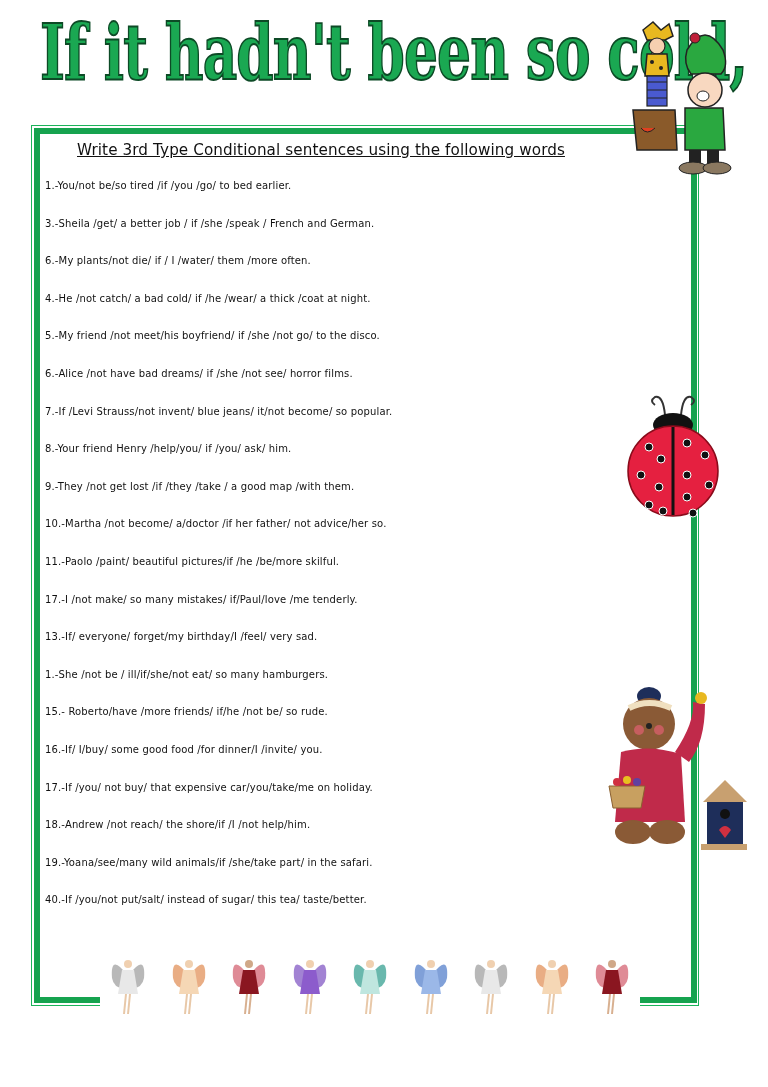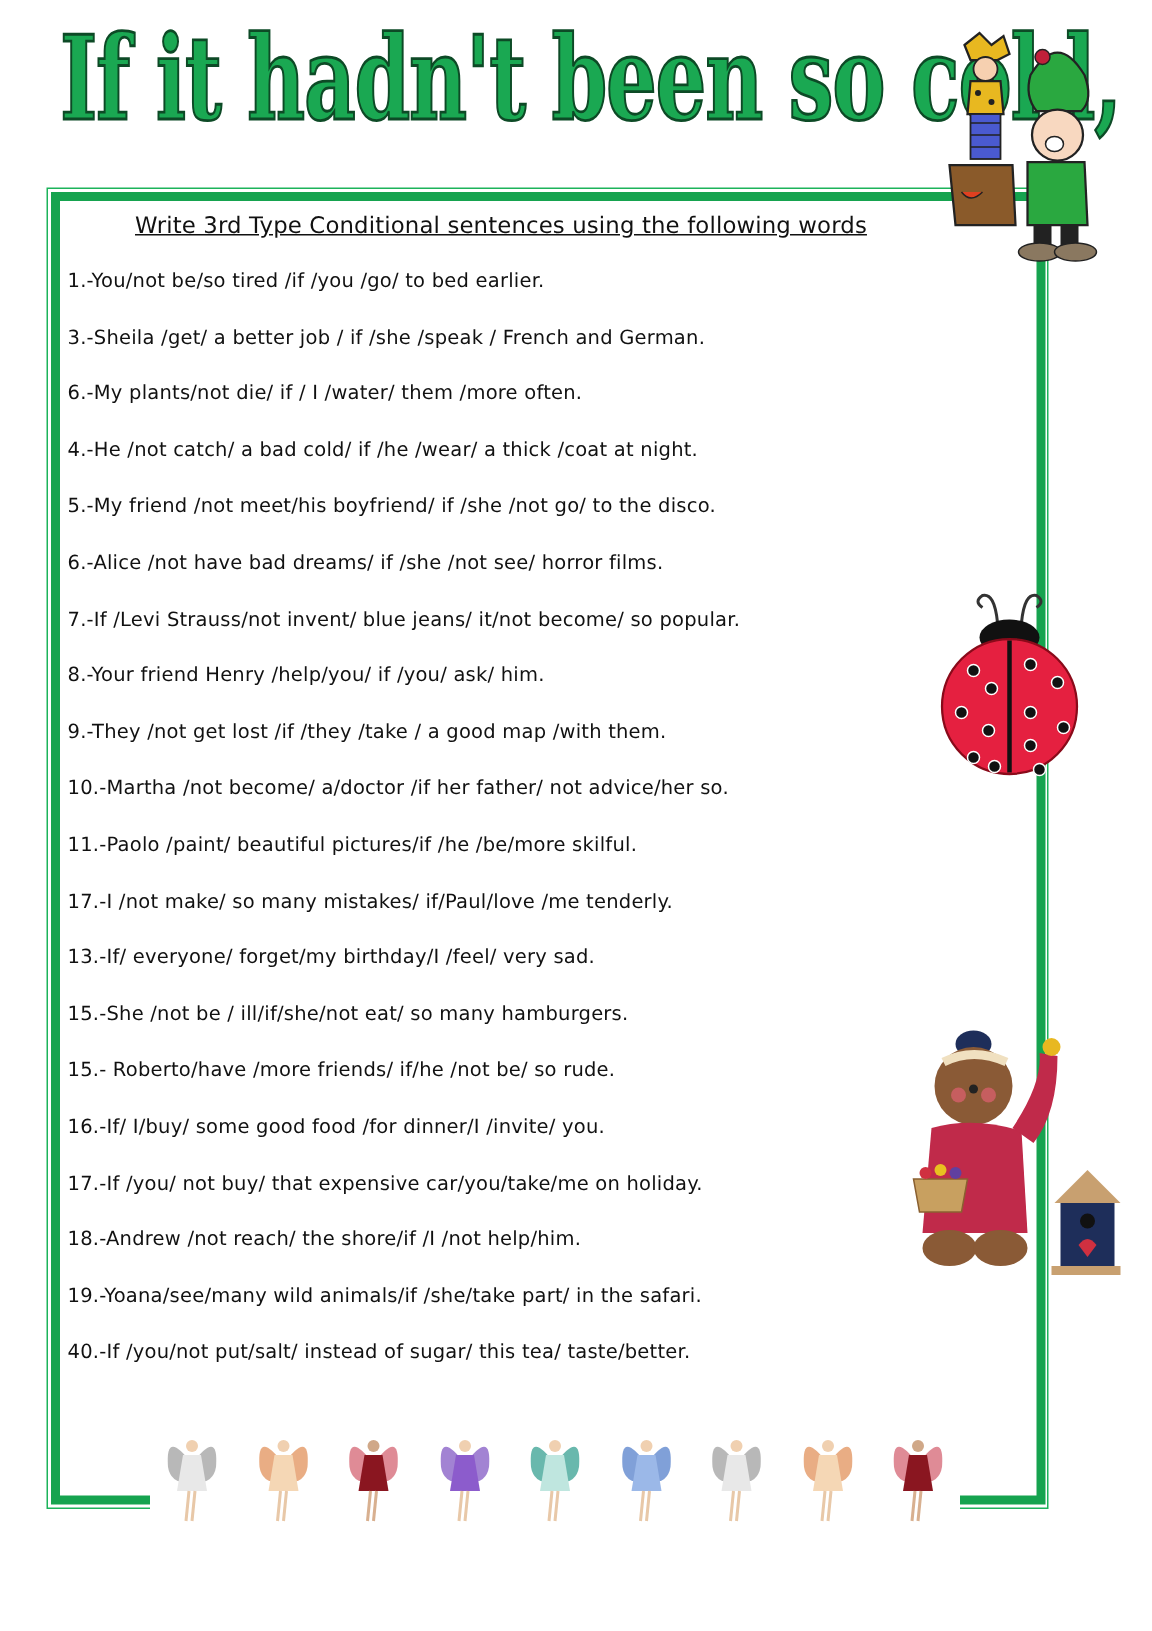--- a/index.html
+++ b/index.html
@@ -12,28 +12,28 @@
     -webkit-text-stroke:1.5px #0d4a26;
     transform:scaleX(0.86) scaleY(1.25); transform-origin:left top;
     white-space:nowrap; line-height:62px;
   }
 
   
   .frame-outer { position:absolute; left:31px; top:125px; width:668px; height:881px; border:1px solid #1cb35a; box-sizing:border-box; }
   .frame-bar   { position:absolute; left:34px; top:128px; width:663px; height:875px; border:6px solid #16a34f; box-sizing:border-box; }
 
   .heading {
-    position:absolute; left:90px; top:141px;
+    position:absolute; left:77px; top:141px;
     font-size:15.2px; color:#111; text-decoration:underline;
     white-space:nowrap; letter-spacing:0.1px;
   }
 
   .items { position:absolute; left:45px; top:180px; margin:0; padding:0; list-style:none; }
   .items li {
-    height:37.6px; font-size:13px; color:#111; white-space:nowrap; letter-spacing:0.15px;
+    height:37.6px; font-size:10px; color:#111; white-space:nowrap; letter-spacing:0.15px;
   }
 
   
   .deco { position:absolute; }
   .elf { left:625px; top:10px; width:110px; height:170px; }
   .ladybug { left:625px; top:385px; width:95px; height:140px; }
   .bear { left:605px; top:682px; width:145px; height:175px; }
   .fairies { left:100px; top:950px; width:540px; height:70px; background:#fff; display:flex; justify-content:space-between; }
   .fairy { width:56px; height:68px; position:relative; }
 </style>
@@ -54,21 +54,21 @@
   <li>4.-He /not catch/ a bad cold/ if /he /wear/ a thick /coat at night.</li>
   <li>5.-My friend /not meet/his boyfriend/ if /she /not go/ to the disco.</li>
   <li>6.-Alice /not have bad dreams/ if /she /not see/ horror films.</li>
   <li>7.-If /Levi Strauss/not invent/ blue jeans/ it/not become/ so popular.</li>
   <li>8.-Your friend Henry /help/you/ if /you/ ask/ him.</li>
   <li>9.-They /not get lost /if /they /take / a good map /with them.</li>
   <li>10.-Martha /not become/ a/doctor /if her father/ not advice/her so.</li>
   <li>11.-Paolo /paint/ beautiful pictures/if /he /be/more skilful.</li>
   <li>17.-I /not make/ so many mistakes/ if/Paul/love /me tenderly.</li>
   <li>13.-If/ everyone/ forget/my birthday/I /feel/ very sad.</li>
-  <li>15.-She /not be / ill/if/she/not eat/ so many hamburgers.</li>
+  <li>1.-She /not be / ill/if/she/not eat/ so many hamburgers.</li>
   <li>15.- Roberto/have /more friends/ if/he /not be/ so rude.</li>
   <li>16.-If/ I/buy/ some good food /for dinner/I /invite/ you.</li>
   <li>17.-If /you/ not buy/ that expensive car/you/take/me on holiday.</li>
   <li>18.-Andrew /not reach/ the shore/if /I /not help/him.</li>
   <li>19.-Yoana/see/many wild animals/if /she/take part/ in the safari.</li>
   <li>40.-If /you/not put/salt/ instead of sugar/ this tea/ taste/better.</li>
 </ul>
 
 <div class="deco elf">
   <svg width="110" height="170" viewBox="0 0 110 170">

